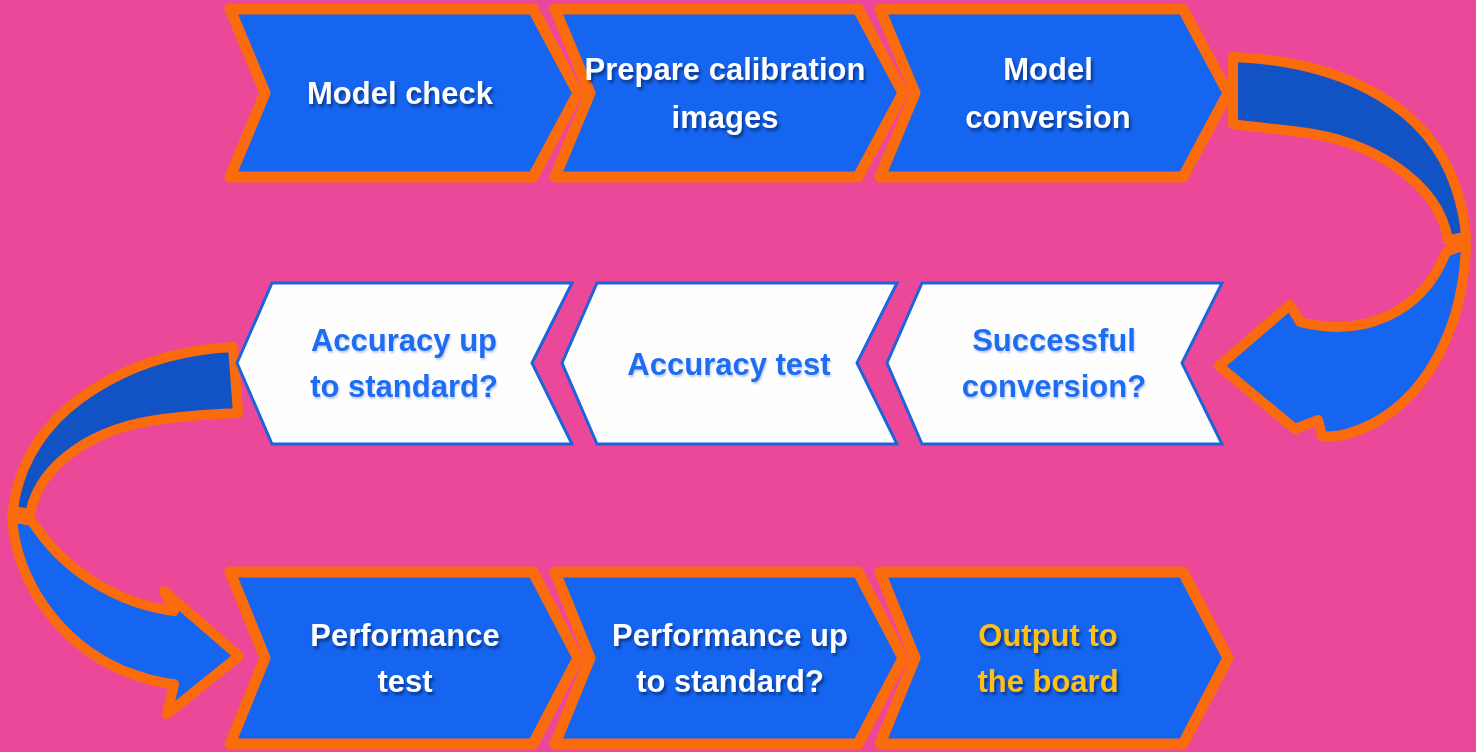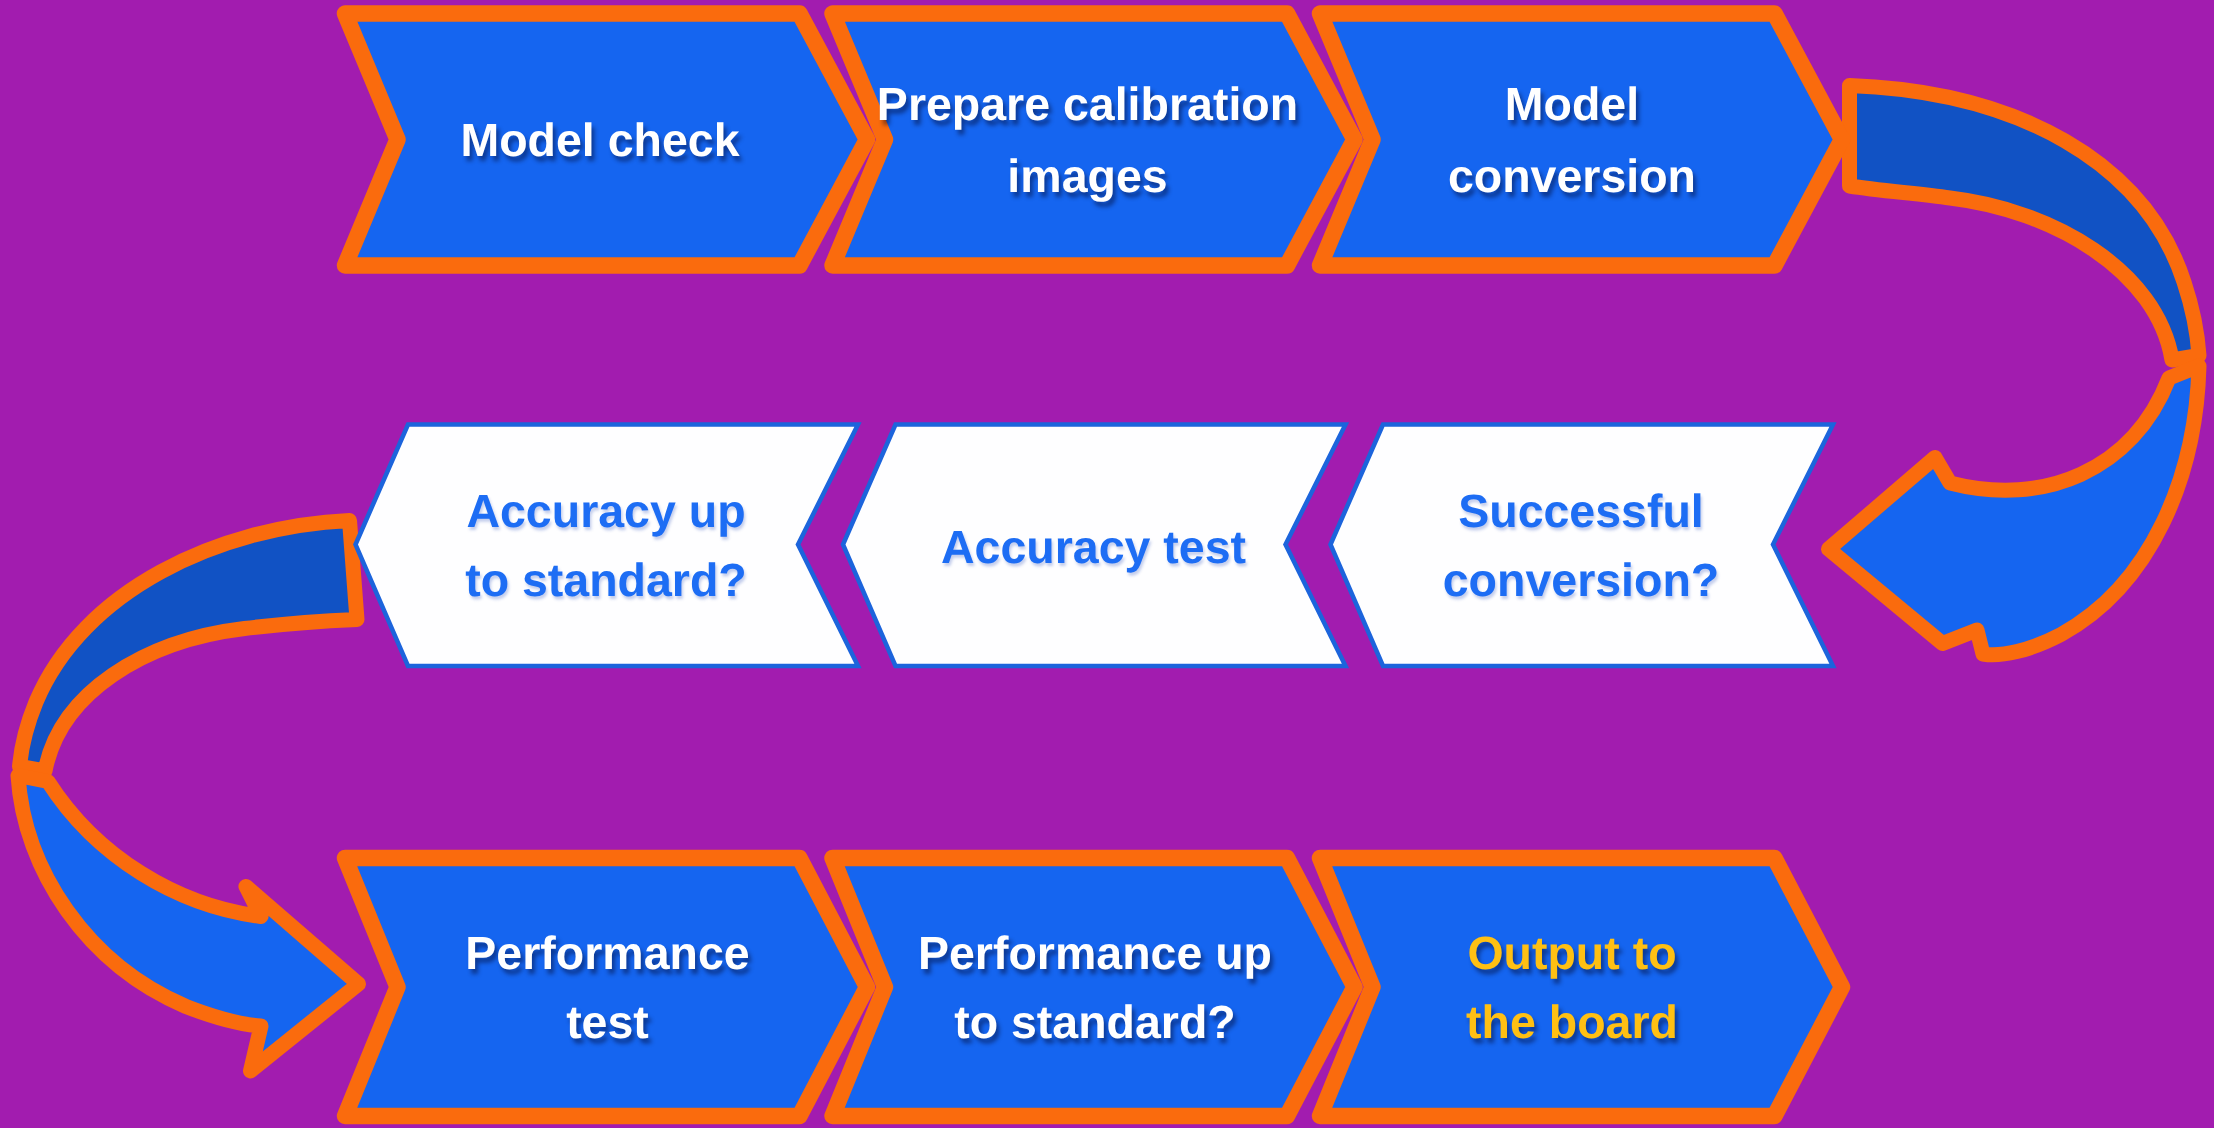--- a/index.html
+++ b/index.html
@@ -4,21 +4,21 @@
 <style>
   html, body {
     margin: 0;
     padding: 0;
     background: #000000;
   }
   .canvas-wrap {
     width: 1476px;
     height: 752px;
     position: relative;
-    background: #a21caf;
+    background: #ec4899;
     overflow: hidden;
   }
   svg { display: block; }
   .t-step {
     font-family: "Liberation Sans", sans-serif;
     font-weight: 700;
     font-size: 31px;
     text-anchor: middle;
     text-shadow: 2px 3px 3px rgba(0,0,30,0.45);
   }

